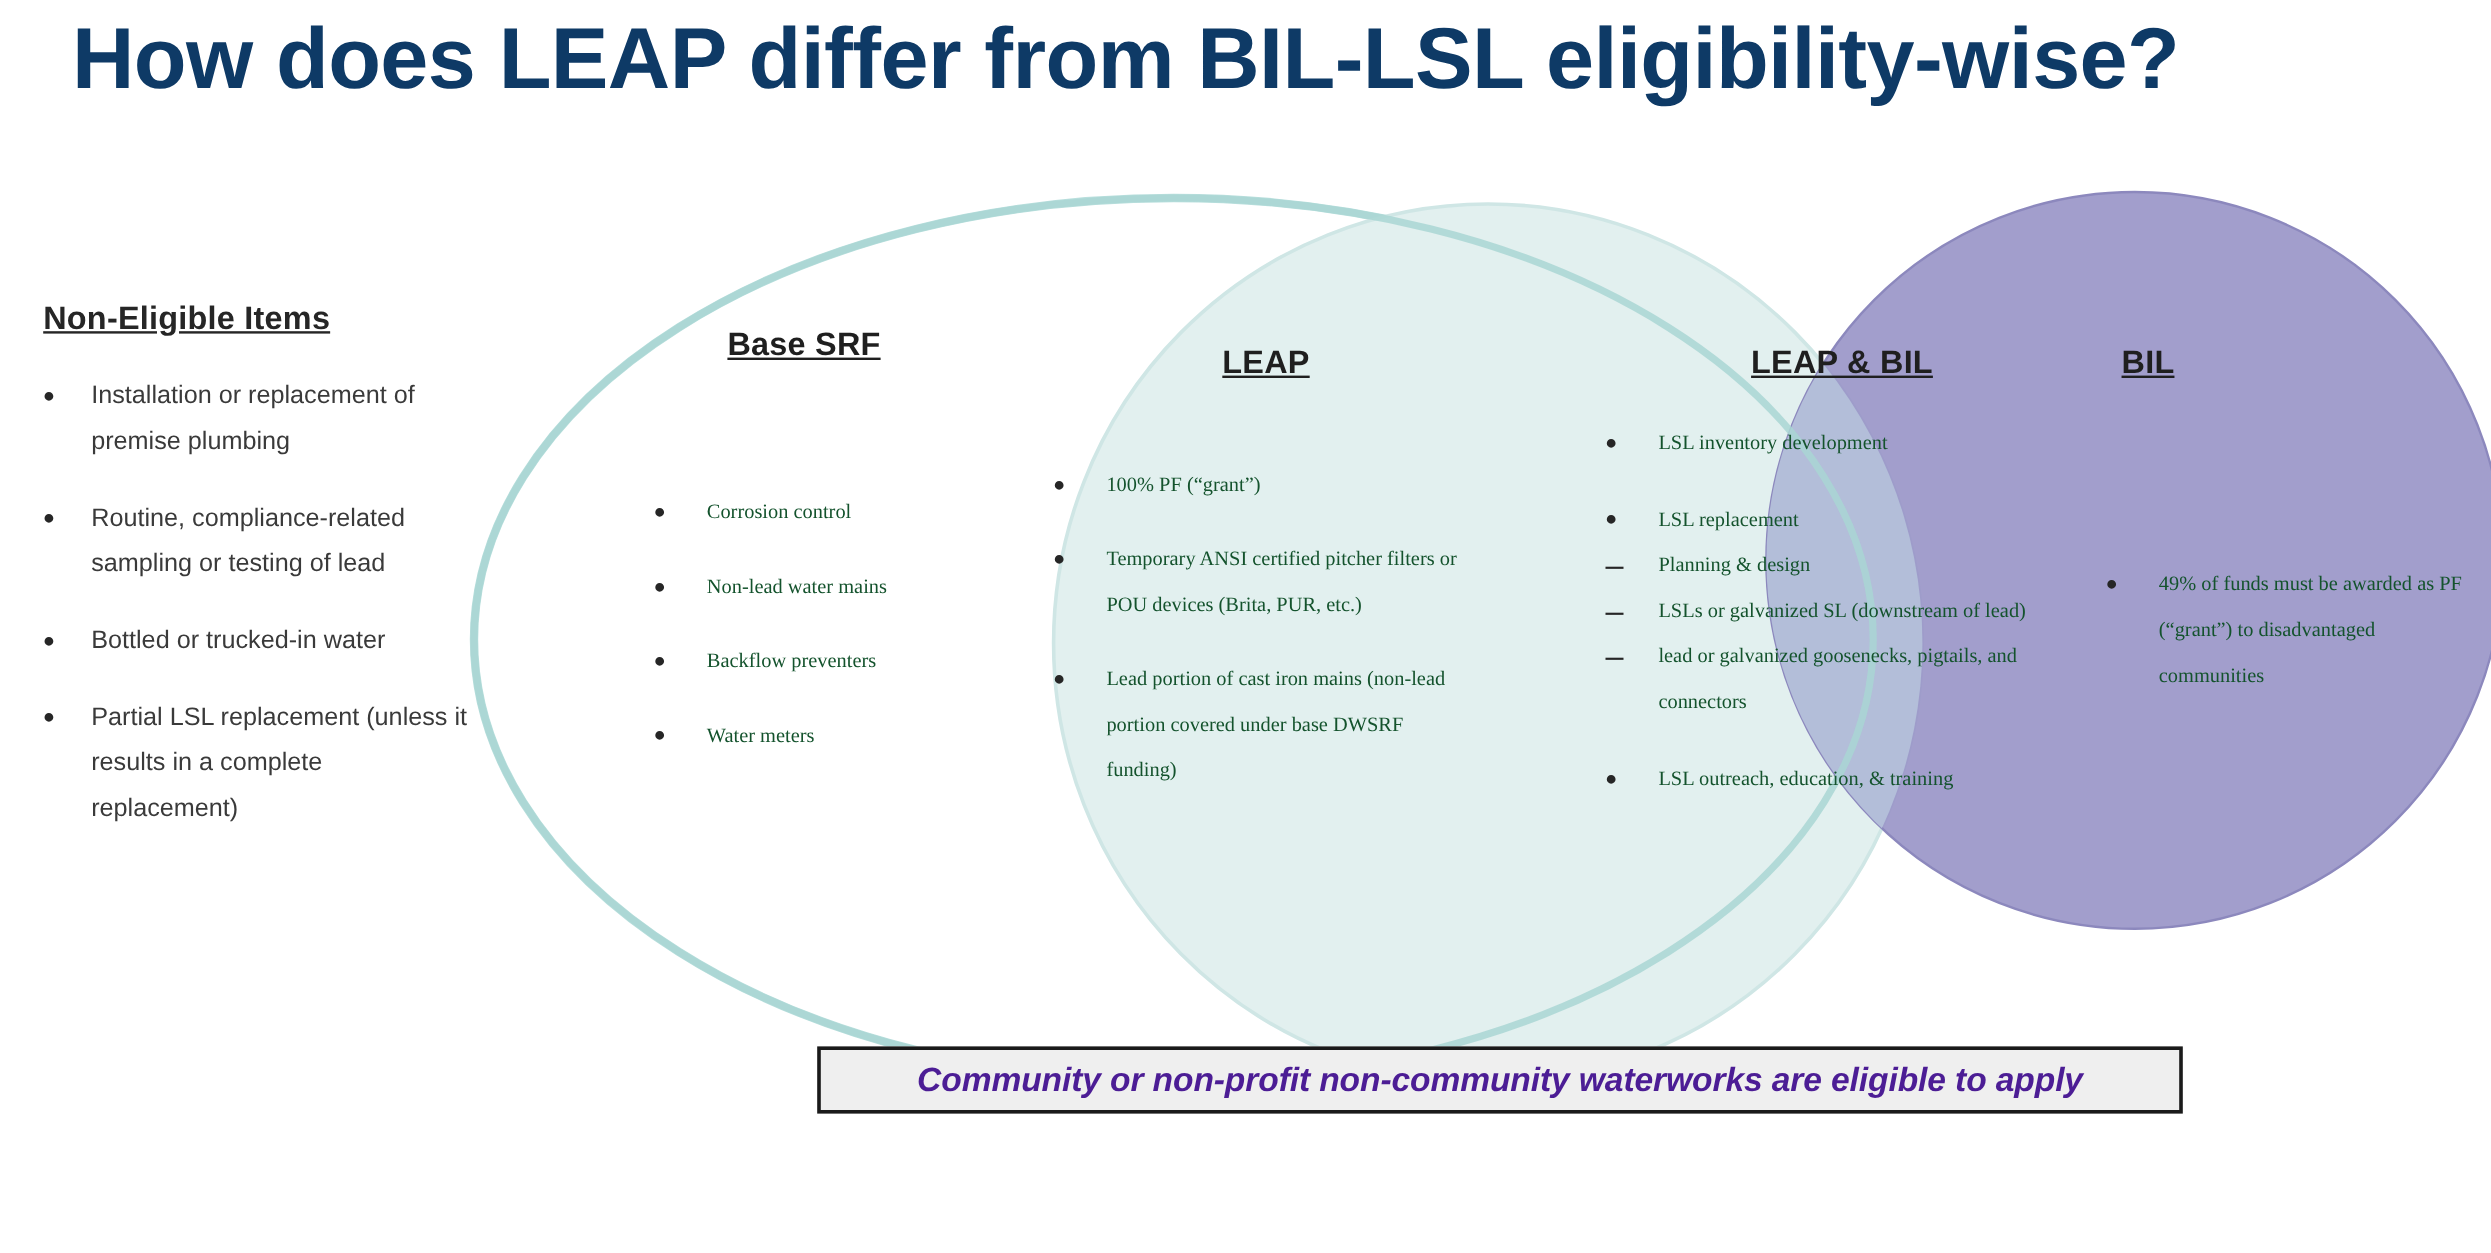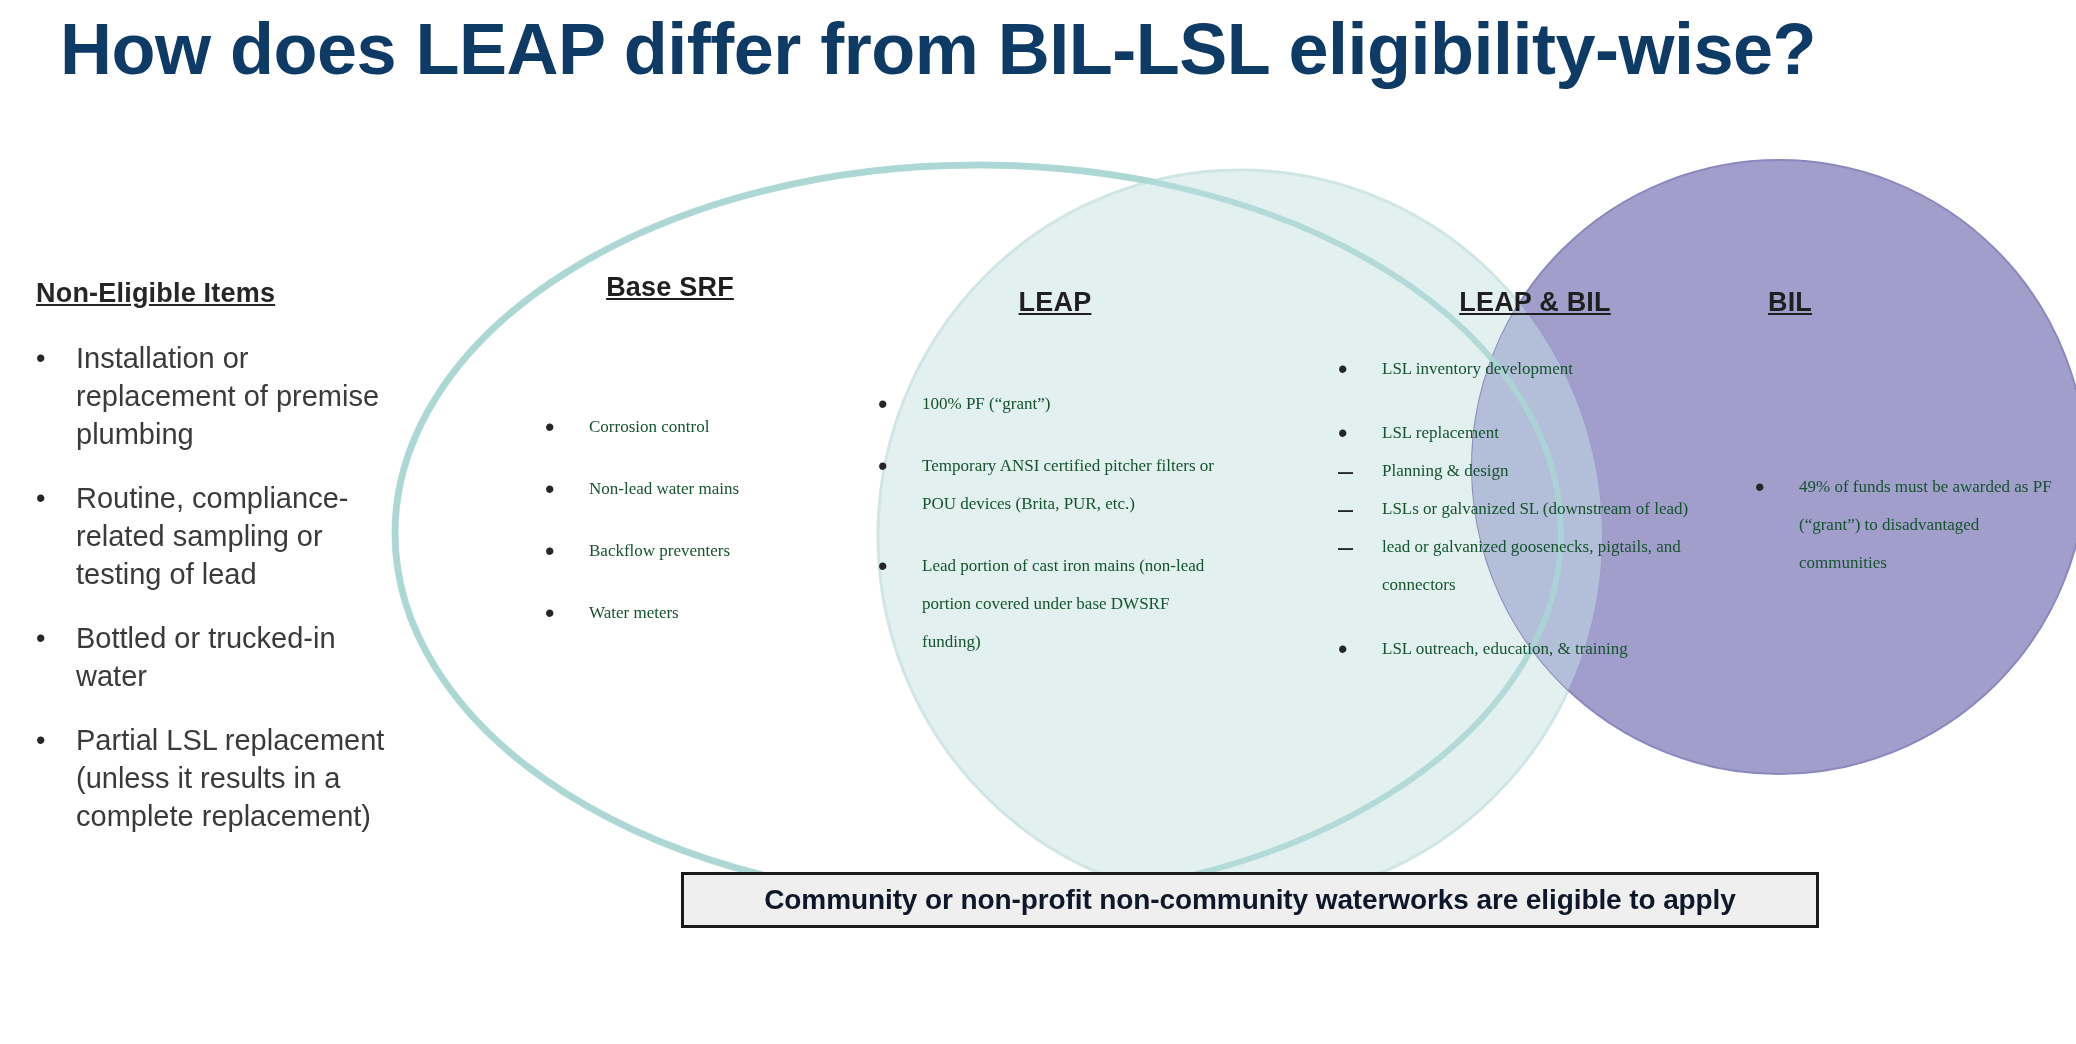--- a/index.html
+++ b/index.html
@@ -14,25 +14,25 @@
     color:#0e3a66;letter-spacing:-0.5px;white-space:nowrap;
   }
 
   
   .venn-layer{position:absolute;left:0;top:0;width:2076px;height:1044px;}
 
   
   .left-col{position:absolute;left:36px;top:250px;width:360px;}
   .left-head{
     font-size:27px;font-weight:bold;color:#262626;
-    text-decoration:underline;margin-bottom:30px;letter-spacing:0.2px;margin-top:28px;
+    text-decoration:underline;margin-bottom:30px;letter-spacing:0.2px;
   }
   .bul{position:relative;display:flex;margin-bottom:26px;}
   .bul .dot{width:40px;flex:0 0 40px;font-size:27px;line-height:38px;color:#262626;}
-  .bul .txt{font-size:29px;line-height:38px;color:#3a3a3a;}
+  .bul .txt{font-size:21px;line-height:38px;color:#3a3a3a;}
 
   
   .col{position:absolute;}
   .col-head{
     font-size:27px;font-weight:bold;color:#1f1f1f;
     text-decoration:underline;text-align:center;letter-spacing:0.2px;
   }
   .item{display:flex;margin-bottom:24px;}
   .item .mk{flex:0 0 44px;width:44px;font-size:27px;line-height:38px;color:#262626;}
   .item .tx{font-size:17px;line-height:38px;color:#14532d;font-family:Liberation Serif, serif;}
@@ -40,21 +40,21 @@
   .item .mk.dash{font-size:27px;}
 
   
   .banner{
     position:absolute;left:681px;top:872px;width:1138px;height:56px;
     background:#efefef;border:3px solid #1a1a1a;
     display:flex;align-items:center;justify-content:center;
     box-sizing:border-box;
   }
   .banner span{
-    font-size:28px;font-weight:bold;color:#0f172a;
+    font-size:28px;font-weight:bold;font-style:italic;color:#4c1d95;
     white-space:nowrap;letter-spacing:-0.1px;
   }
 </style>
 </head>
 <body>
 
 <div id="slide">
 
   <div class="title">How does LEAP differ from BIL-LSL eligibility-wise?</div>
 

